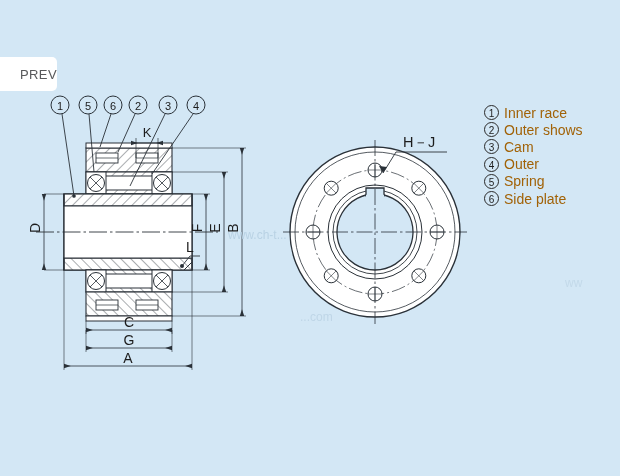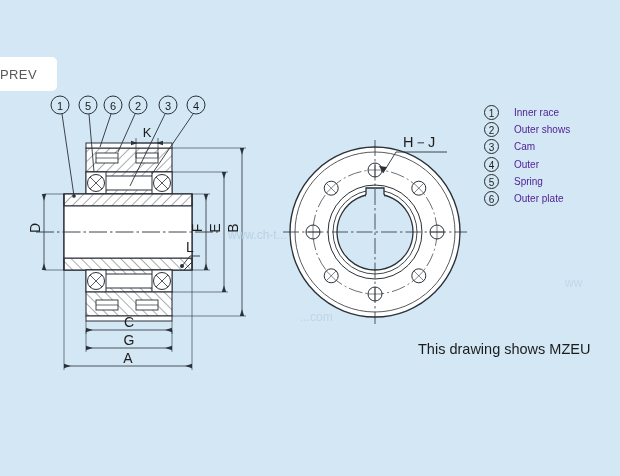--- a/index.html
+++ b/index.html
@@ -29,21 +29,21 @@
     position: absolute;
     left: 0px;
     top: 57px;
     width: 57px;
     height: 34px;
     background: #ffffff;
     border-top-right-radius: 5px;
     border-bottom-right-radius: 5px;
     display: flex;
     align-items: center;
-    justify-content: flex-start;
+    justify-content: flex-end;
     box-sizing: border-box;
     cursor: pointer;
   }
   .prev-button span {
     font-family: "Liberation Sans", sans-serif;
     font-size: 13px;
     color: #58595b;
     letter-spacing: 0.4px;
   }
   .legend {
@@ -64,23 +64,23 @@
     border-radius: 50%;
     font-size: 10px;
     line-height: 15px;
     text-align: center;
     color: #1c1c1c;
     box-sizing: border-box;
     flex: none;
     font-family: "Liberation Sans", sans-serif;
   }
   .legend-label {
-    margin-left: 15px;
-    font-size: 10px;
-    color: #4c1d95;
+    margin-left: 5px;
+    font-size: 14px;
+    color: #a16207;
     font-family: "Liberation Sans", sans-serif;
     white-space: nowrap;
   }
   .caption {
     position: absolute;
     left: 418px;
     top: 341px;
     font-size: 14.5px;
     color: #1c1c1c;
     font-family: "Liberation Sans", sans-serif;
@@ -413,23 +413,22 @@
     <div class="legend-row">
       <div class="legend-num">4</div>
       <div class="legend-label">Outer</div>
     </div>
     <div class="legend-row">
       <div class="legend-num">5</div>
       <div class="legend-label">Spring</div>
     </div>
     <div class="legend-row">
       <div class="legend-num">6</div>
-      <div class="legend-label">Outer plate</div>
+      <div class="legend-label">Side plate</div>
     </div>
   </div>
 
-  <div class="caption">This drawing shows MZEU</div>
 
   <div class="watermark">www.ch-t...</div>
   <div class="watermark2">...com</div>
   <div class="watermark3">ww</div>
 
 </div>
 
 </body></html>

